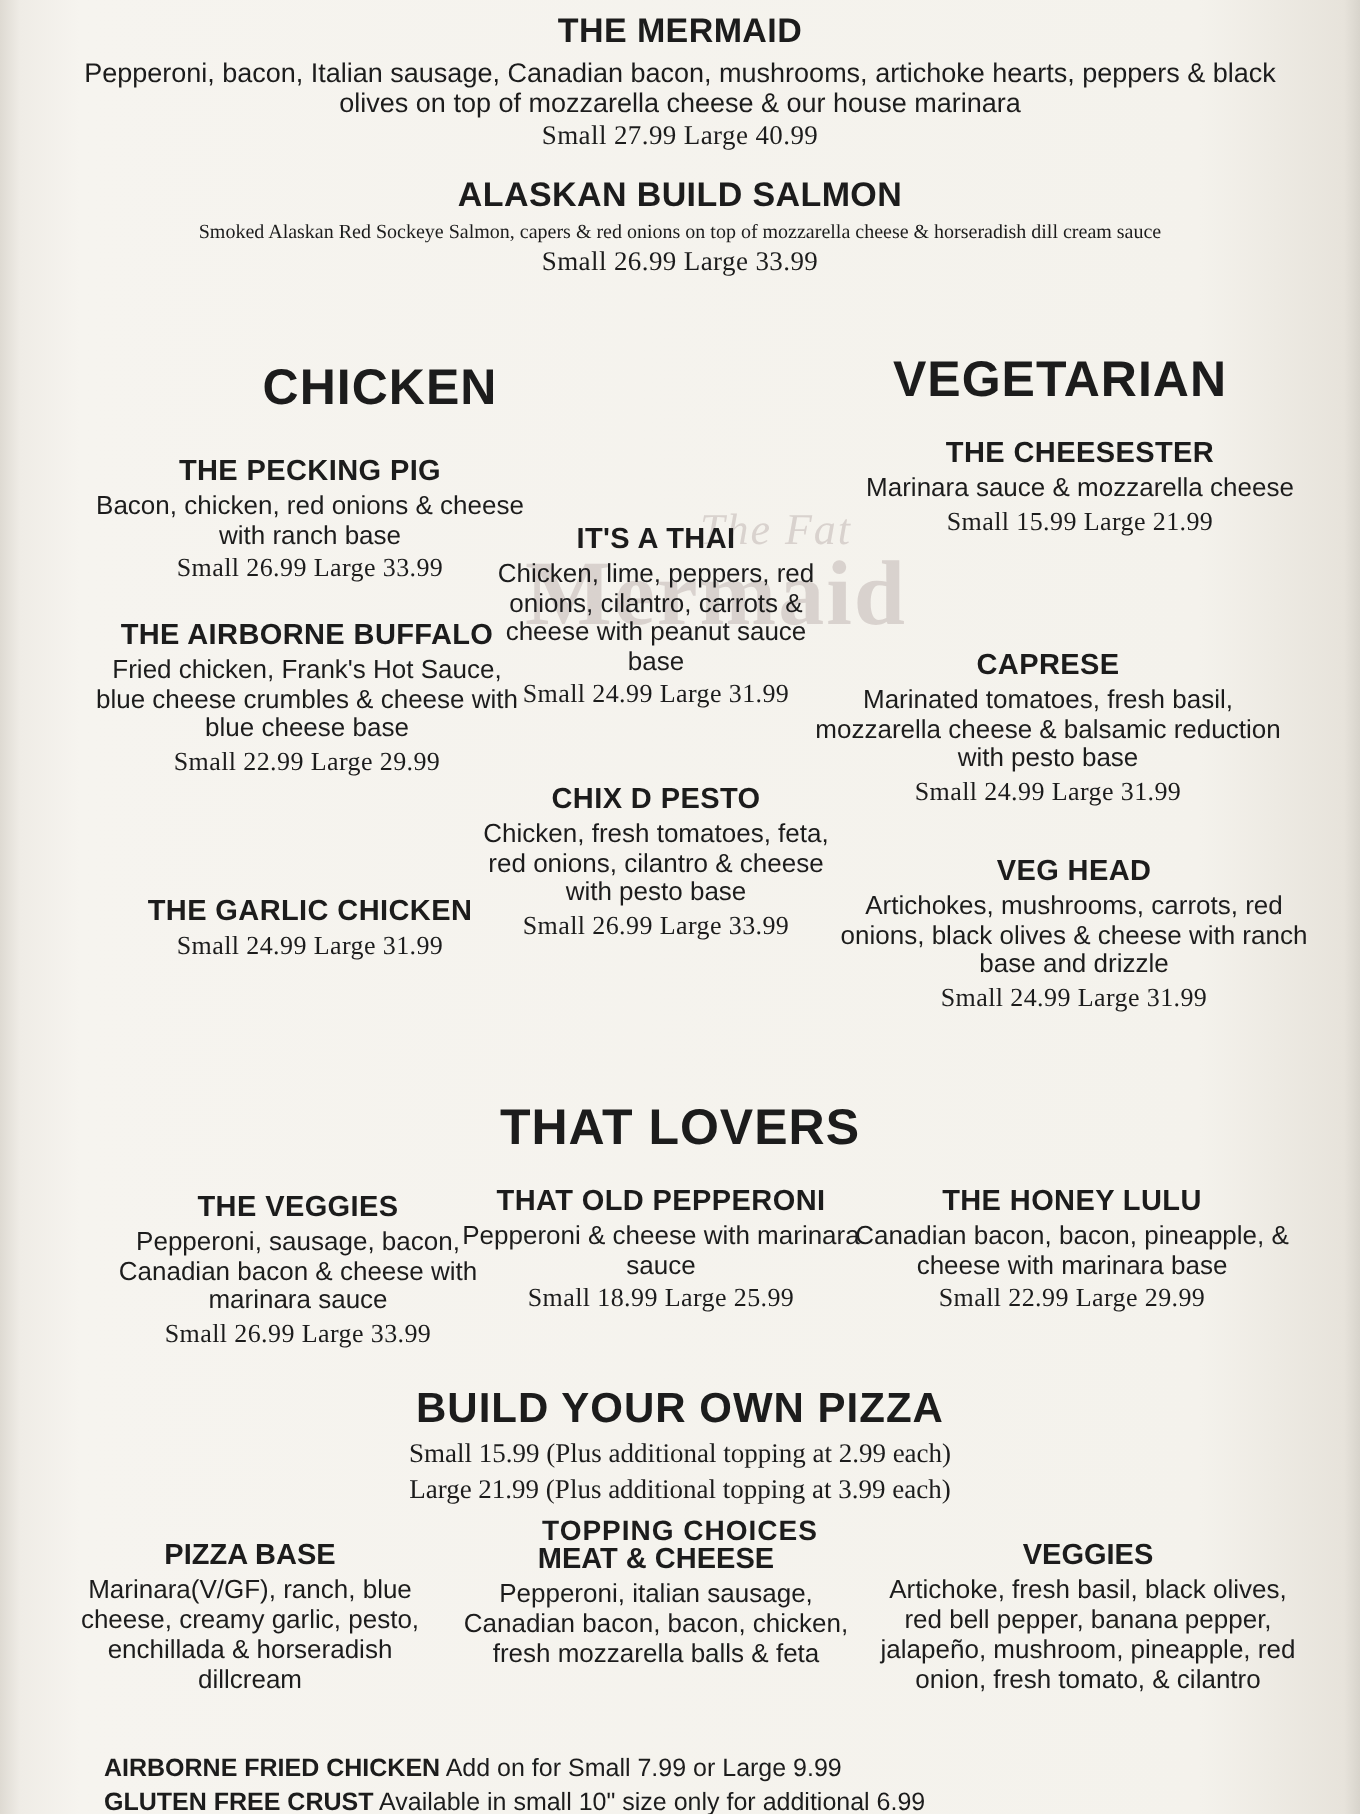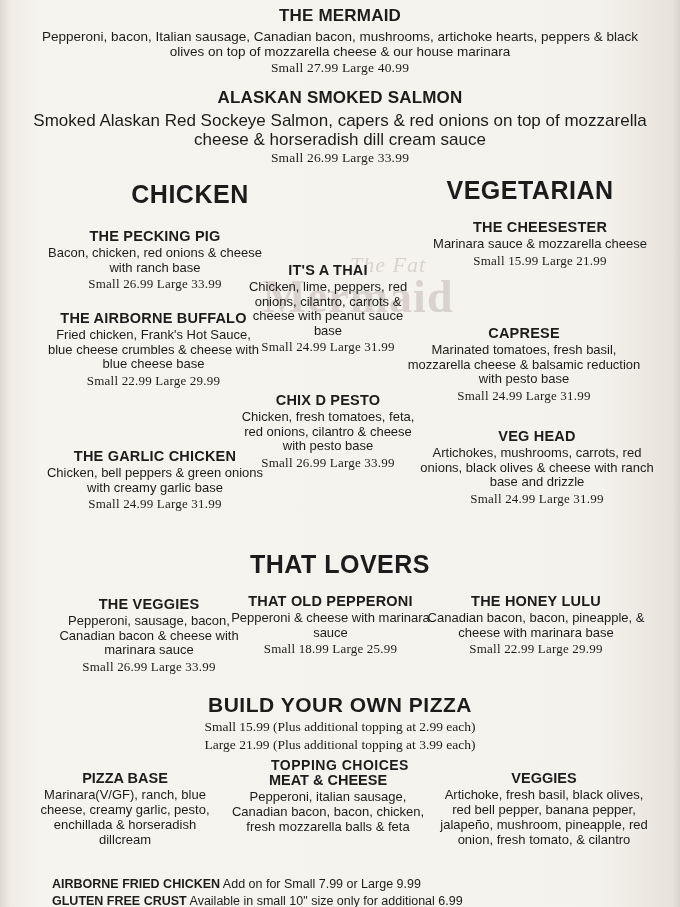--- a/index.html
+++ b/index.html
@@ -70,21 +70,21 @@
   .abs { position: absolute; }
 
   
   #mermaid-item { left: 30px; top: 6px; width: 620px; }
   #mermaid-item .item-name { font-size: 17px; }
   #mermaid-item .desc { font-size: 13.5px; margin-top: 3px; }
   #mermaid-item .prices { font-size: 13.5px; margin-top: 1px; }
 
   #salmon-item { left: 30px; top: 88px; width: 620px; }
   #salmon-item .item-name { font-size: 17px; }
-  #salmon-item .desc { font-size: 17px; margin-top: 3px; }
+  #salmon-item .desc { font-size: 10px; margin-top: 3px; font-family: Liberation Serif, serif; }
   #salmon-item .prices { font-size: 13.5px; margin-top: 1px; }
 
   
   #chicken-title { left: 60px; top: 180px; width: 260px; font-size: 25px; }
   #veg-title { left: 390px; top: 176px; width: 280px; font-size: 25px; }
   #meat-title { left: 180px; top: 550px; width: 320px; font-size: 25px; }
   #byo-title { left: 120px; top: 693px; width: 440px; font-size: 21px; }
 
   
   .item-block .item-name { font-size: 14.5px; }
@@ -133,21 +133,21 @@
     <span class="wm2">Mermaid</span>
   </div>
 
   <div class="abs item-block" id="mermaid-item">
     <div class="item-name">THE MERMAID</div>
     <div class="desc">Pepperoni, bacon, Italian sausage, Canadian bacon, mushrooms, artichoke hearts, peppers &amp; black olives on top of mozzarella cheese &amp; our house marinara</div>
     <div class="prices num">Small 27.99     Large 40.99</div>
   </div>
 
   <div class="abs item-block" id="salmon-item">
-    <div class="item-name">ALASKAN SMOKED SALMON</div>
+    <div class="item-name">ALASKAN BUILD SALMON</div>
     <div class="desc">Smoked Alaskan Red Sockeye Salmon, capers &amp; red onions on top of mozzarella cheese &amp; horseradish dill cream sauce</div>
     <div class="prices num">Small 26.99     Large 33.99</div>
   </div>
 
   <div class="abs section-head" id="chicken-title">CHICKEN</div>
   <div class="abs section-head" id="veg-title">VEGETARIAN</div>
   <div class="abs section-head" id="meat-title">THAT LOVERS</div>
   <div class="abs section-head" id="byo-title">BUILD YOUR OWN PIZZA</div>
 
   <div class="abs item-block" id="pecking-pig">
@@ -157,21 +157,20 @@
   </div>
 
   <div class="abs item-block" id="airborne-buffalo">
     <div class="item-name">THE AIRBORNE BUFFALO</div>
     <div class="desc">Fried chicken, Frank's Hot Sauce, blue cheese crumbles &amp; cheese with blue cheese base</div>
     <div class="prices num">Small 22.99     Large 29.99</div>
   </div>
 
   <div class="abs item-block" id="garlic-chicken">
     <div class="item-name">THE GARLIC CHICKEN</div>
-    <div class="desc">Chicken, bell peppers &amp; green onions with creamy garlic base</div>
     <div class="prices num">Small 24.99     Large 31.99</div>
   </div>
 
   <div class="abs item-block" id="its-a-thai">
     <div class="item-name">IT'S A THAI</div>
     <div class="desc">Chicken, lime, peppers, red onions, cilantro, carrots &amp; cheese with peanut sauce base</div>
     <div class="prices num">Small 24.99     Large 31.99</div>
   </div>
 
   <div class="abs item-block" id="chix-d-pesto">

